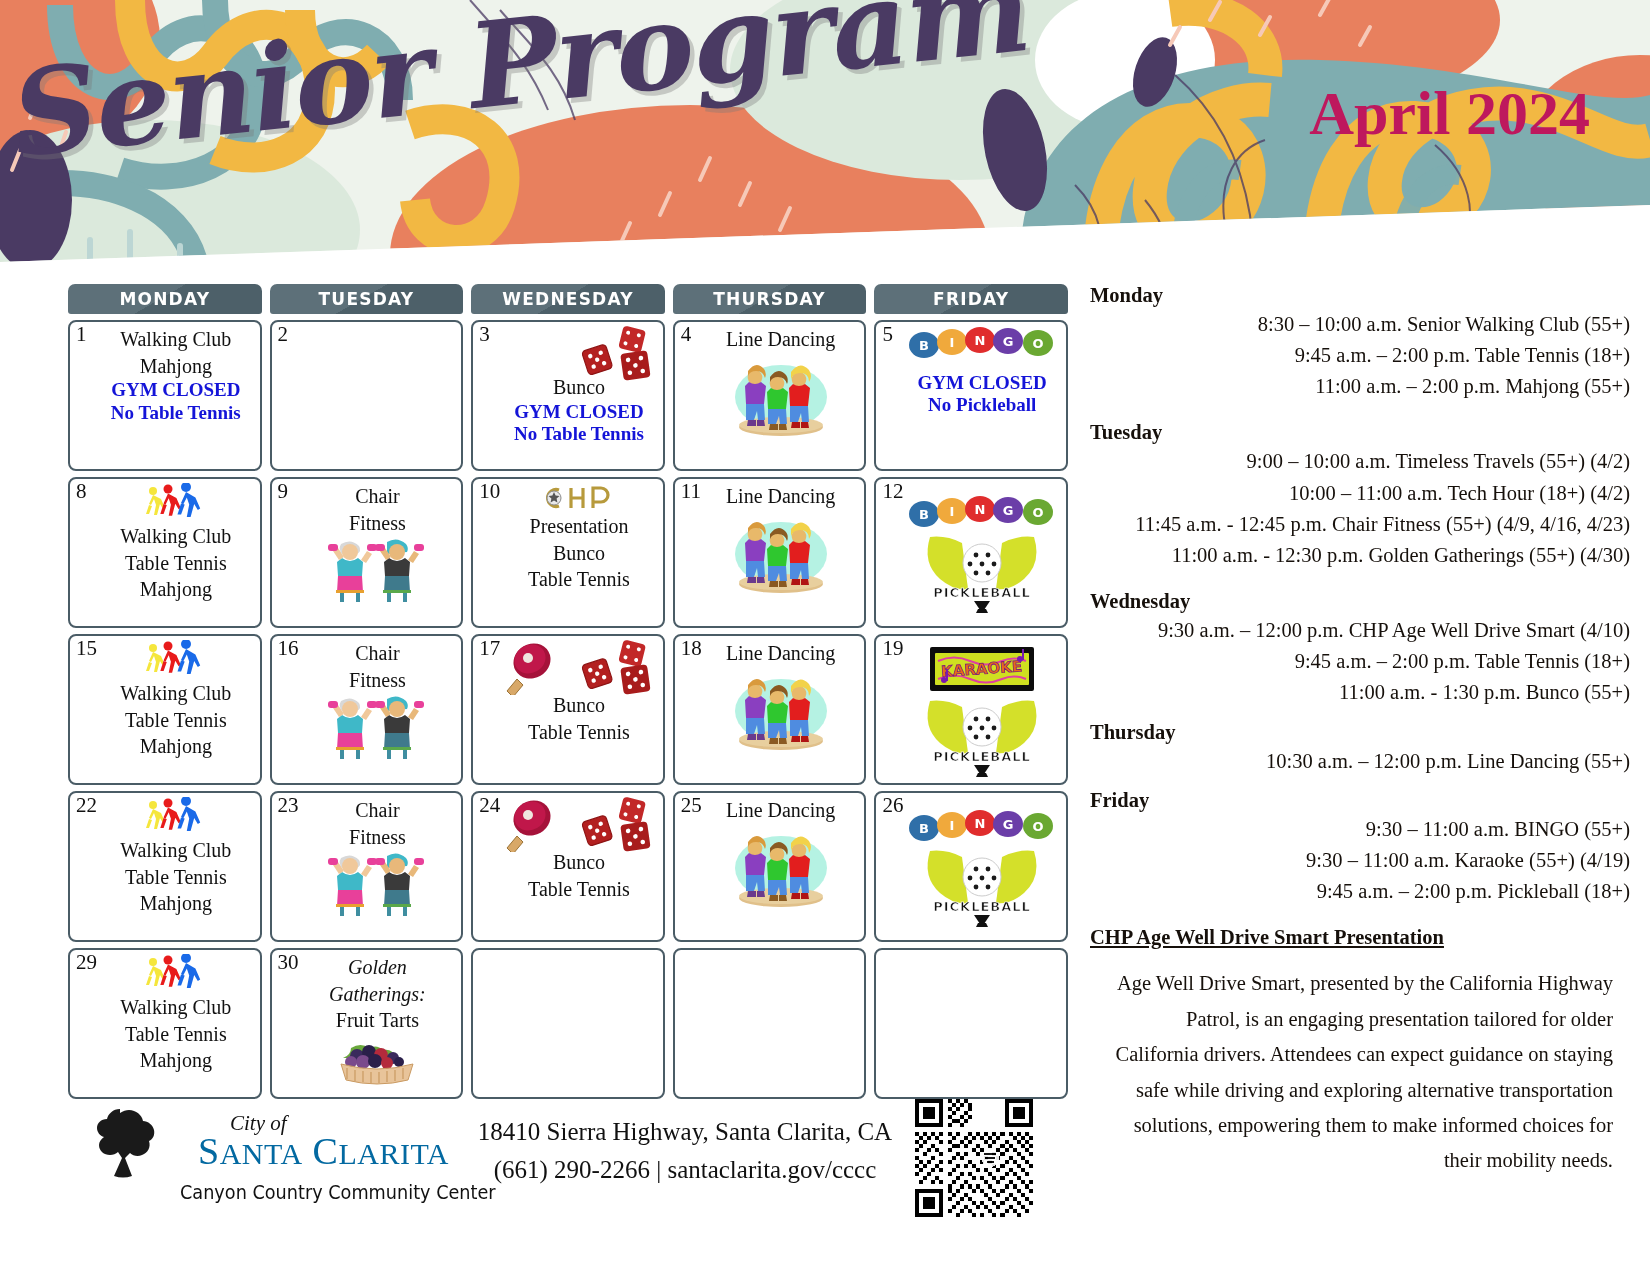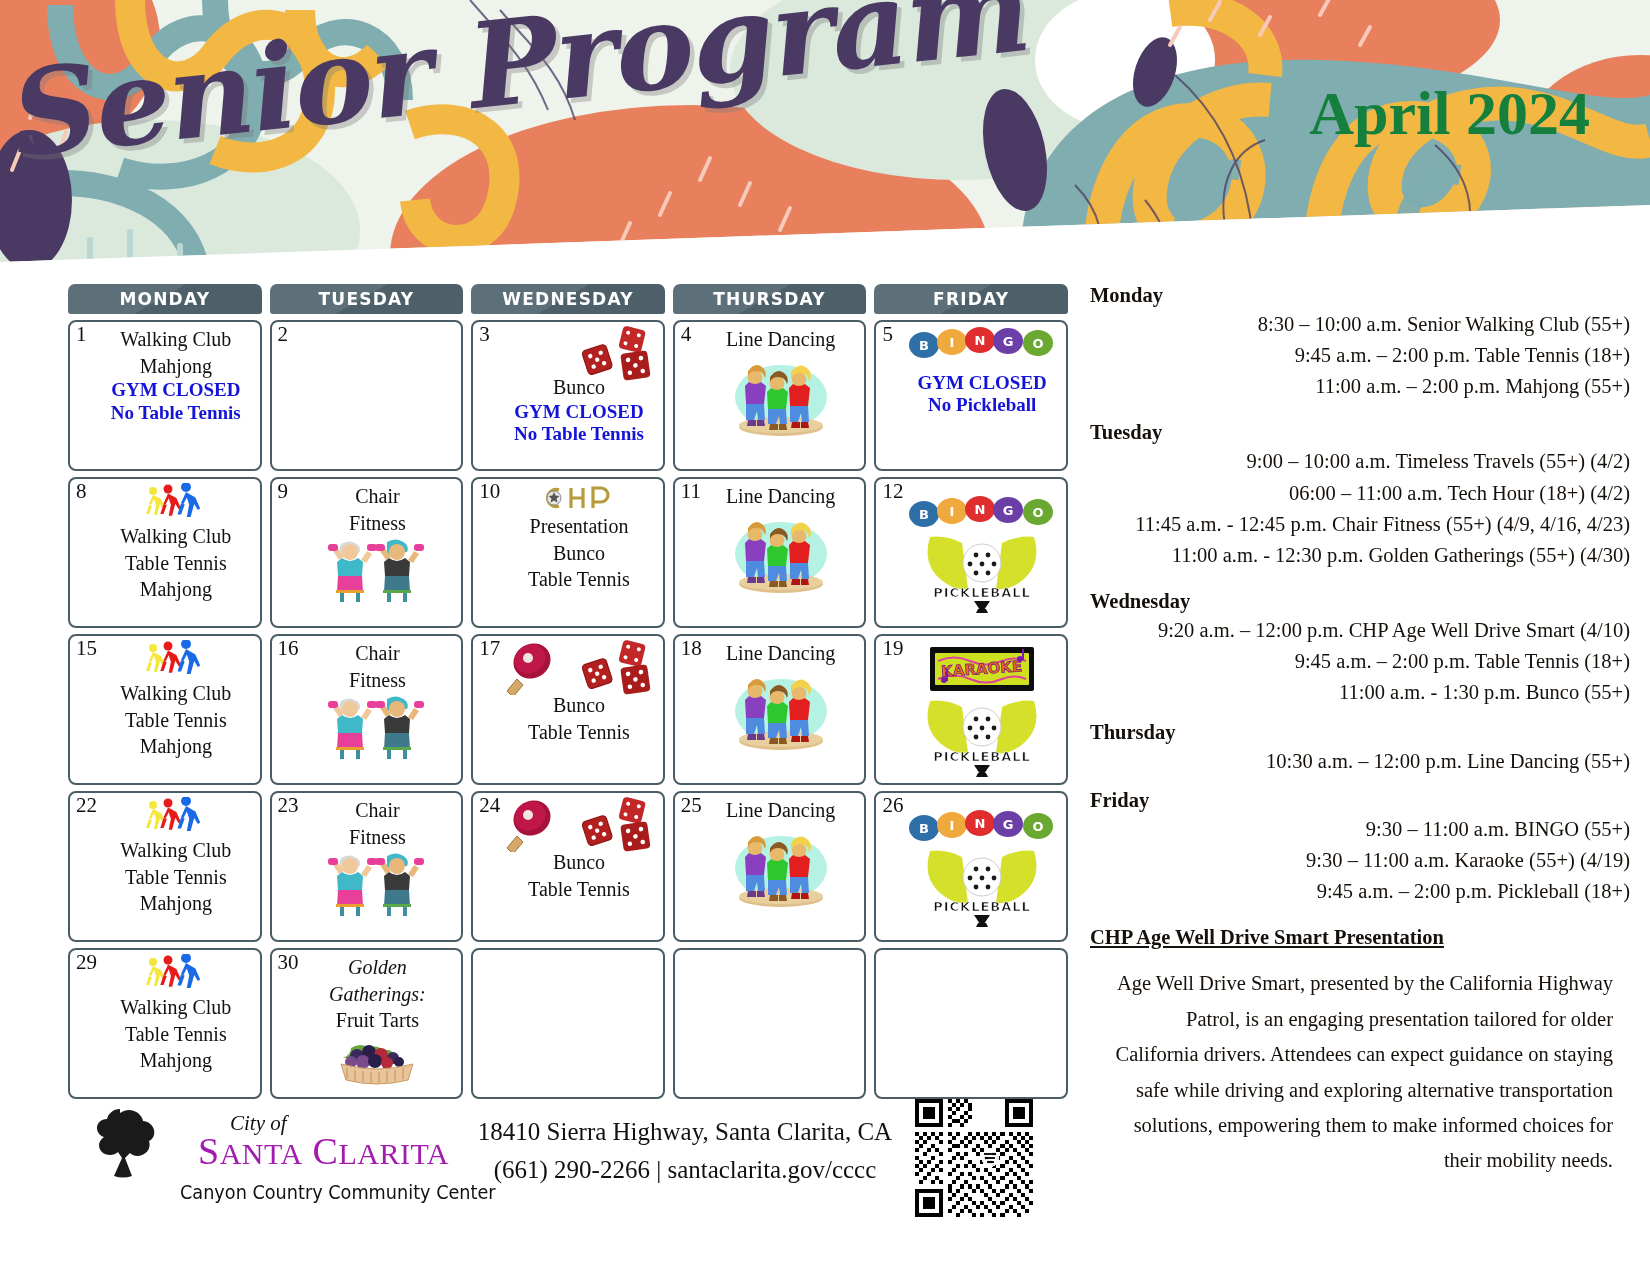--- a/index.html
+++ b/index.html
@@ -34,21 +34,21 @@
     font-size:118px;
     color:#4a3a63;
     transform:rotate(-6deg);
     text-shadow:4px 5px 0 rgba(120,120,120,.35);
     letter-spacing:-2px;
     white-space:nowrap;
   }
   .month-title{
     position:absolute;right:60px;top:78px;
     font-family:"Liberation Serif", serif;
-    font-weight:bold;font-size:62px;color:#15803d;
+    font-weight:bold;font-size:62px;color:#be185d;
     letter-spacing:0px;
     white-space:nowrap;
   }
 
   
   .cal{
     position:absolute;left:68px;top:284px;width:1000px;
   }
   .dow-row{display:flex;gap:8px;}
   .dow{
@@ -128,21 +128,21 @@
     position:absolute;left:0;top:1085px;width:1080px;height:185px;
   }
   .logo-wrap{position:absolute;left:80px;top:10px;width:330px;text-align:center;}
   .tree{width:90px;height:78px;position:absolute;left:10px;top:6px;}
   .cityof{
     position:absolute;left:150px;top:16px;
     font-family:"Liberation Serif", serif;font-style:italic;font-size:21px;color:#111;
   }
   .scname{
     position:absolute;left:118px;top:34px;
-    font-family:"Liberation Serif", serif;font-size:38px;color:#a21caf;
+    font-family:"Liberation Serif", serif;font-size:38px;color:#0369a1;
     letter-spacing:.5px;white-space:nowrap;
   }
   .scname .cap{font-size:38px;}
   .scname .sm{font-size:30px;}
   .ccc{
     position:absolute;left:100px;top:86px;
     font-family:"DejaVu Sans", sans-serif;font-size:19px;color:#111;
     white-space:nowrap;transform:scaleX(.93);transform-origin:left;
   }
   .addr{
@@ -958,27 +958,27 @@
   <div id="side-host">
       <div class="grp">
         <h3>Monday</h3>
         <p>8:30 – 10:00 a.m. Senior Walking Club (55+)</p>
         <p>9:45 a.m. – 2:00 p.m. Table Tennis (18+)</p>
         <p>11:00 a.m. – 2:00 p.m. Mahjong (55+)</p>
       </div>
       <div class="grp">
         <h3>Tuesday</h3>
         <p>9:00 – 10:00 a.m. Timeless Travels (55+) (4/2)</p>
-        <p>06:00 – 11:00 a.m. Tech Hour  (18+) (4/2)</p>
+        <p>10:00 – 11:00 a.m. Tech Hour  (18+) (4/2)</p>
         <p>11:45 a.m. - 12:45 p.m. Chair Fitness (55+) (4/9, 4/16, 4/23)</p>
         <p>11:00 a.m. - 12:30 p.m. Golden Gatherings (55+) (4/30)</p>
       </div>
       <div class="grp tight">
         <h3>Wednesday</h3>
-        <p>9:20 a.m. – 12:00 p.m. CHP Age Well Drive Smart (4/10)</p>
+        <p>9:30 a.m. – 12:00 p.m. CHP Age Well Drive Smart (4/10)</p>
         <p>9:45 a.m. – 2:00 p.m. Table Tennis (18+)</p>
         <p>11:00 a.m. - 1:30 p.m. Bunco (55+)</p>
       </div>
       <div class="grp tight">
         <h3>Thursday</h3>
         <p>10:30 a.m. – 12:00 p.m. Line Dancing (55+)</p>
       </div>
       <div class="grp">
         <h3>Friday</h3>
         <p>9:30 – 11:00 a.m. BINGO (55+)</p>

